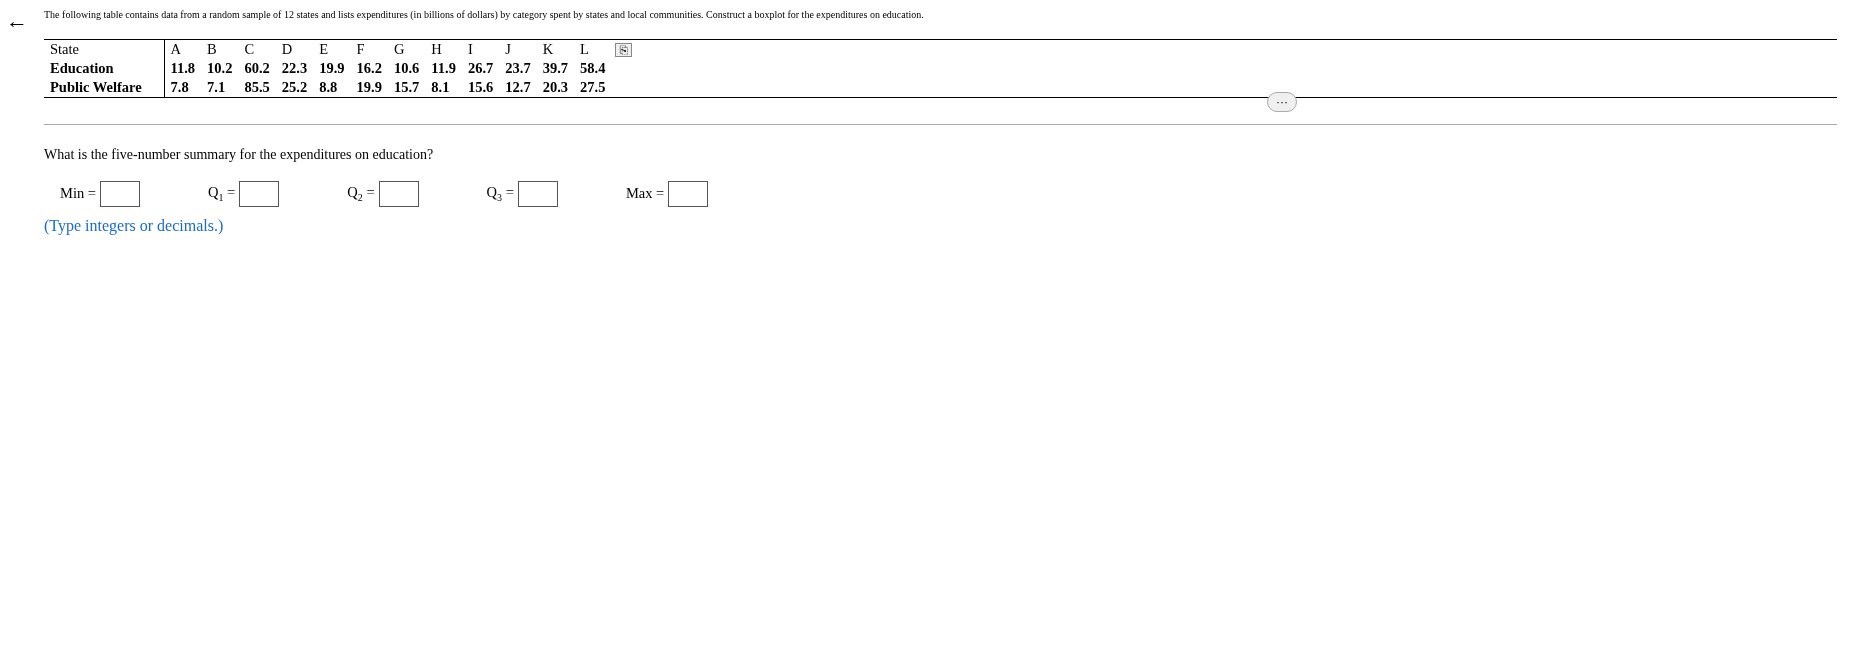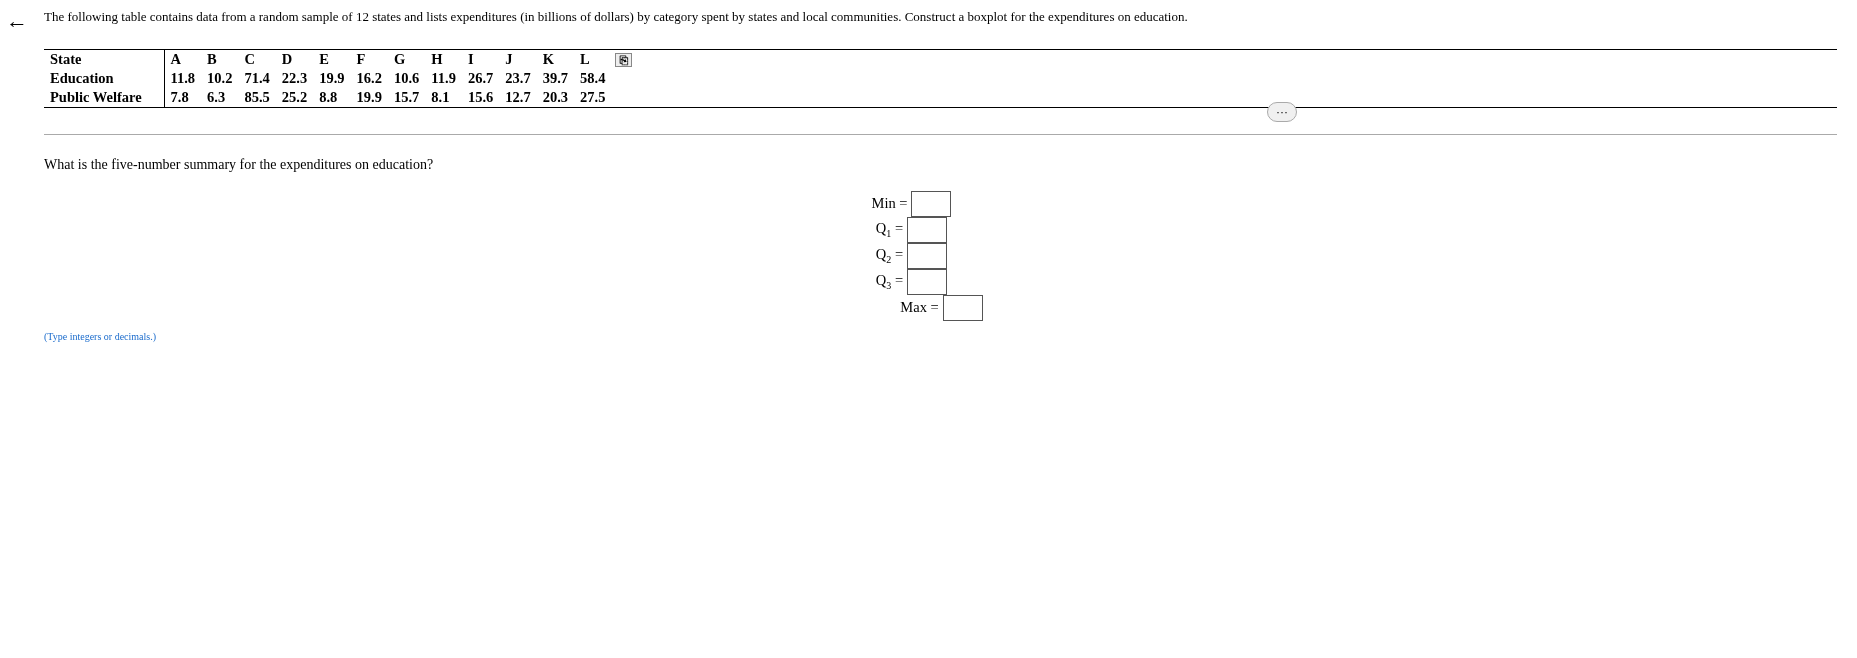--- a/index.html
+++ b/index.html
@@ -41,23 +41,23 @@
     }
 
     .main-content {
       flex: 1;
       padding: 8px 20px 8px 4px;
       display: flex;
       flex-direction: column;
     }
 
     .intro-text {
-      font-size: 13px;
+      font-size: 10px;
       line-height: 1.45;
-      margin-bottom: 22px;
+      margin-bottom: 16px;
       max-width: 1300px;
     }
 
     .data-table-section {
       border-top: 1.5px solid #000;
       border-bottom: 1.5px solid #000;
       margin-bottom: 0;
     }
 
     .data-table {
@@ -73,21 +73,21 @@
     }
 
     .data-table .row-header {
       font-weight: bold;
       border-right: 1.5px solid #000;
       padding-right: 8px;
       min-width: 120px;
     }
 
     .data-table .col-header-row td {
-      font-weight: bold;
+      font-weight: normal;
     }
 
     .data-table .data-row td {
       font-weight: bold;
     }
 
     .education-row {
       font-weight: bold;
     }
 
@@ -126,24 +126,23 @@
       margin-bottom: 14px;
     }
 
     .question-text {
       font-size: 14px;
       margin-bottom: 18px;
     }
 
     .five-number-summary {
       display: flex;
-      flex-direction: column;
       align-items: center;
-      gap: 0;
-      margin-left: 2px;
+      gap: 8px;
+      margin-left: 16px;
     }
 
     .summary-item {
       display: flex;
       align-items: center;
       margin-right: 60px;
     }
 
     .summary-label {
       font-size: 14.5px;
@@ -156,21 +155,21 @@
       height: 26px;
       border: 1.5px solid #555;
       background: #fff;
       font-size: 14px;
       text-align: center;
       outline: none;
       padding: 2px;
     }
 
     .type-note {
-      font-size: 10px;
+      font-size: 16px;
       color: #1a6bcc;
       margin-top: 10px;
       font-style: normal;
     }
 
     
     .q-label {
       font-size: 14.5px;
       white-space: nowrap;
       margin-right: 4px;
@@ -214,36 +213,36 @@
           <td style="padding-left:4px;">
             
             <span style="font-size:11px; border:1px solid #888; padding:0 3px; background:#eee; cursor:default;">⎘</span>
           </td>
         </tr>
 
         <tr class="data-row">
           <td class="row-header education-row">Education</td>
           <td>11.8</td>
           <td>10.2</td>
-          <td>71.4</td>
+          <td>60.2</td>
           <td>22.3</td>
           <td>19.9</td>
           <td>16.2</td>
           <td>10.6</td>
           <td>11.9</td>
           <td>26.7</td>
           <td>23.7</td>
           <td>39.7</td>
           <td>58.4</td>
         </tr>
 
         <tr class="data-row">
           <td class="row-header public-welfare-row">Public Welfare</td>
           <td>7.8</td>
-          <td>6.3</td>
+          <td>7.1</td>
           <td>85.5</td>
           <td>25.2</td>
           <td>8.8</td>
           <td>19.9</td>
           <td>15.7</td>
           <td>8.1</td>
           <td>15.6</td>
           <td>12.7</td>
           <td>20.3</td>
           <td>27.5</td>

